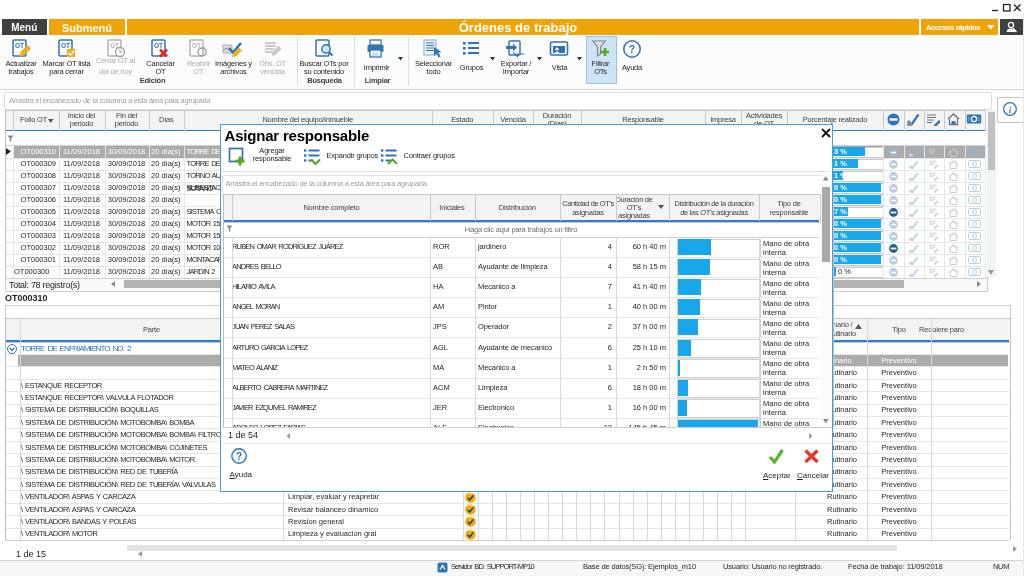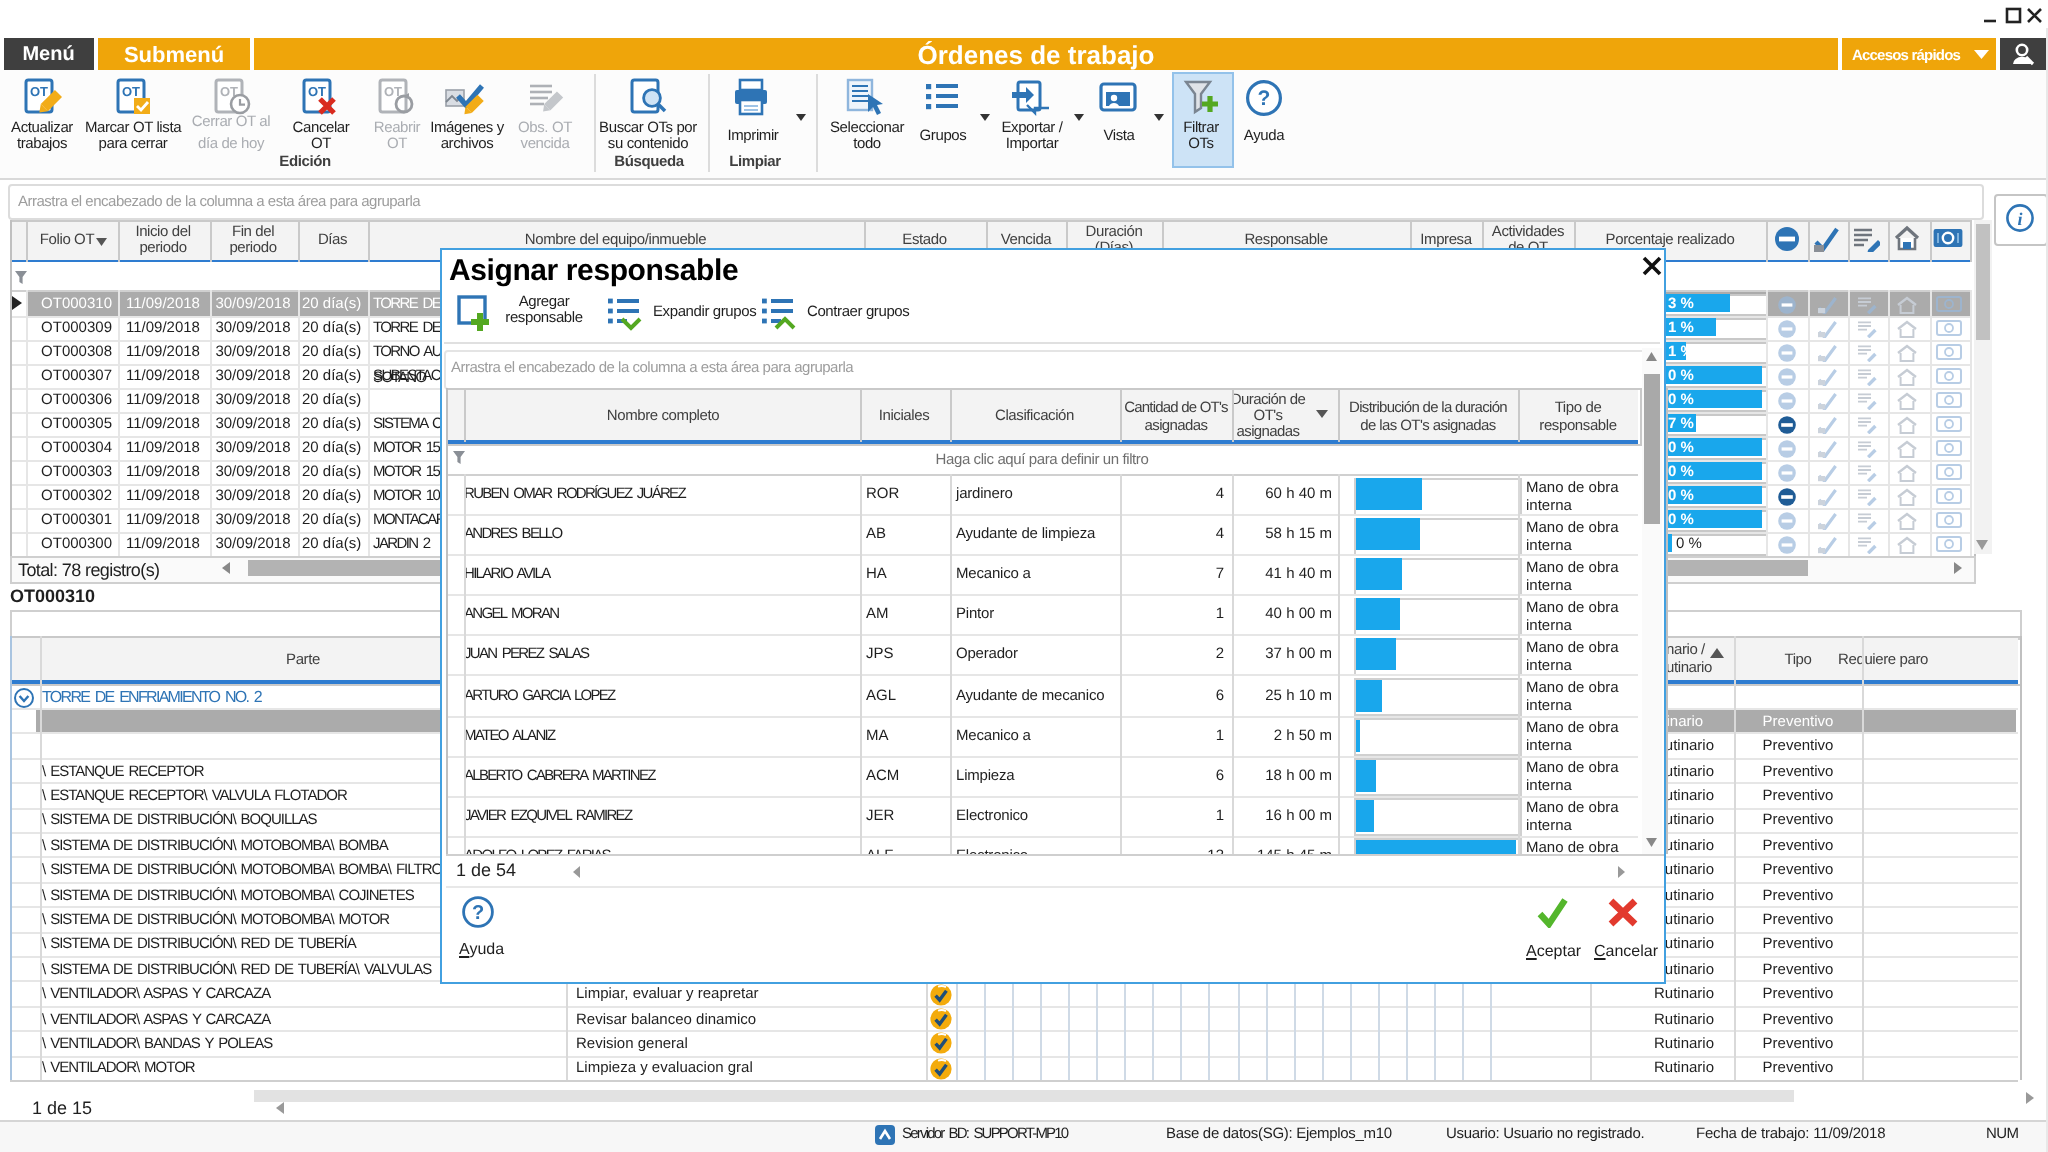--- a/index.html
+++ b/index.html
@@ -525,21 +525,21 @@
     <path d="M5.5 8 l3.6-3.6 1.2 1.2 -3.6 3.6 z" fill="#b8cde5"></path>
   </svg>
 <svg class="a" style="left:948px;top:255.5px;" width="11" height="9" viewBox="0 0 11 9">
     <path d="M1 4.5 l4.5-3.5 4.5 3.5" fill="none" stroke="#c6ccd4" stroke-width="1.2"></path>
     <path d="M2.3 4.5 v4 h6.4 v-4" fill="none" stroke="#c6ccd4" stroke-width="1"></path>
   </svg>
 <svg class="a" style="left:967.5px;top:256.0px;" width="13" height="8" viewBox="0 0 13 8">
     <rect x="0.5" y="0.5" width="12" height="7" rx="1" fill="none" stroke="#b8cde5" stroke-width="1"></rect>
     <circle cx="6.5" cy="4" r="2" fill="none" stroke="#b8cde5" stroke-width="0.9"></circle>
   </svg>
-<div class="a" style="left:14px;top:267.5px;width:42px;text-align:right;font-size:7.5px;color:#1f1f1f;font-weight:400;white-space:nowrap;">OT000300</div>
+<div class="a" style="left:14px;top:267.5px;width:42px;font-size:7.5px;color:#1f1f1f;font-weight:400;white-space:nowrap;">OT000300</div>
 <div class="a" style="left:58.5px;top:267.5px;width:46px;text-align:center;font-size:7.5px;color:#1f1f1f;font-weight:400;white-space:nowrap;">11/09/2018</div>
 <div class="a" style="left:104.5px;top:267.5px;width:44px;text-align:center;font-size:7.5px;color:#1f1f1f;font-weight:400;white-space:nowrap;">30/09/2018</div>
 <div class="a" style="left:151px;top:267.5px;font-size:7.5px;color:#1f1f1f;font-weight:400;white-space:nowrap;">20 día(s)</div>
 <div class="a" style="left:186.5px;top:267.5px;font-size:7.5px;color:#1f1f1f;font-weight:400;white-space:nowrap;letter-spacing:-0.8px;word-spacing:1.3px;">JARDIN 2</div>
 <div class="a" style="left:788px;top:266.7px;width:94px;height:9.6px;background:#fff;border:1px solid #c8c8c8;"></div>
 <div class="a" style="left:788.6px;top:267.3px;width:47.39999999999998px;height:8.4px;background:#19a7ec;"></div>
 <div class="a" style="left:838px;top:267.5px;font-size:7.5px;color:#1f1f1f;font-weight:400;white-space:nowrap;">0 %</div>
 <svg class="a" style="left:888.5px;top:267.5px;" width="10" height="9" viewBox="0 0 10 9">
     <circle cx="4.5" cy="4.5" r="4.4" fill="#b8cde5"></circle>
     <rect x="1.8" y="3.7" width="5.4" height="1.6" fill="#fff"></rect>
@@ -816,38 +816,38 @@
     <path d="M8 16 l4.5-4.5 4.5 4.5" fill="none" stroke="#54a821" stroke-width="2"></path>
   </svg>
 <div class="a" style="left:403.5px;top:151.5px;font-size:7.5px;color:#1f1f1f;font-weight:400;white-space:nowrap;letter-spacing:-0.2px;">Contraer grupos</div>
 <div class="a" style="left:221.5px;top:170.5px;width:608px;height:1px;background:#e0e0e0;"></div>
 <div class="a" style="left:225.5px;top:179.5px;font-size:7.5px;color:#9d9d9d;font-weight:400;white-space:nowrap;letter-spacing:-0.25px;">Arrastra el encabezado de la columna a esta área para agruparla</div>
 <div class="a" style="left:221.5px;top:175.0px;width:607px;height:18px;border:1px solid #e4e4e4;border-radius:2px;"></div>
 <div class="a" style="left:223px;top:194px;width:596px;height:27px;background:#f3f3f3;"></div>
 <div class="a" style="left:223px;top:194px;width:596px;height:27px;border:1px solid #c9c9c9;"></div>
 <div class="a" style="left:231.5px;top:204px;width:200px;text-align:center;font-size:7.5px;color:#3f3f3f;font-weight:400;white-space:nowrap;letter-spacing:-0.2px;">Nombre completo</div>
 <div class="a" style="left:429.5px;top:204px;width:45px;text-align:center;font-size:7.5px;color:#3f3f3f;font-weight:400;white-space:nowrap;letter-spacing:-0.2px;">Iniciales</div>
-<div class="a" style="left:474.5px;top:204px;width:85.5px;text-align:center;font-size:7.5px;color:#3f3f3f;font-weight:400;white-space:nowrap;letter-spacing:-0.2px;">Clasificación</div>
+<div class="a" style="left:474.5px;top:204px;width:85.5px;text-align:center;font-size:7.5px;color:#3f3f3f;font-weight:400;white-space:nowrap;letter-spacing:-0.2px;">Distribución</div>
 <div class="a" style="left:560px;top:199.5px;width:56px;text-align:center;font-size:7.5px;color:#3f3f3f;font-weight:400;white-space:nowrap;letter-spacing:-0.4px;">Cantidad de OT's</div>
 <div class="a" style="left:560px;top:208.5px;width:56px;text-align:center;font-size:7.5px;color:#3f3f3f;font-weight:400;white-space:nowrap;letter-spacing:-0.3px;">asignadas</div>
 <div class="a" style="left:612px;top:196px;width:44px;text-align:center;font-size:7.5px;color:#3f3f3f;font-weight:400;white-space:nowrap;letter-spacing:-0.3px;">Duración de</div>
 <div class="a" style="left:612px;top:204px;width:44px;text-align:center;font-size:7.5px;color:#3f3f3f;font-weight:400;white-space:nowrap;letter-spacing:-0.3px;">OT's</div>
 <div class="a" style="left:612px;top:212px;width:44px;text-align:center;font-size:7.5px;color:#3f3f3f;font-weight:400;white-space:nowrap;letter-spacing:-0.3px;">asignadas</div>
 <svg class="a" style="left:658px;top:205px;" width="7" height="5" viewBox="0 0 7 5">
     <path d="M0 0 h6 l-3 4 z" fill="#555"></path>
   </svg>
 <div class="a" style="left:669px;top:199.5px;width:90px;text-align:center;font-size:7.5px;color:#3f3f3f;font-weight:400;white-space:nowrap;letter-spacing:-0.35px;">Distribución de la duración</div>
 <div class="a" style="left:669px;top:208.5px;width:90px;text-align:center;font-size:7.5px;color:#3f3f3f;font-weight:400;white-space:nowrap;letter-spacing:-0.3px;">de las OT's asignadas</div>
 <div class="a" style="left:759px;top:199.5px;width:60px;text-align:center;font-size:7.5px;color:#3f3f3f;font-weight:400;white-space:nowrap;letter-spacing:-0.2px;">Tipo de</div>
 <div class="a" style="left:759px;top:208.5px;width:60px;text-align:center;font-size:7.5px;color:#3f3f3f;font-weight:400;white-space:nowrap;letter-spacing:-0.2px;">responsable</div>
 <div class="a" style="left:223px;top:220.3px;width:596px;height:1.5px;background:#2e7cd0;"></div>
 <svg class="a" style="left:226px;top:225px;" width="8" height="9" viewBox="0 0 8 9">
     <path d="M0.5 0.5 h6 l-2.2 3 v3.5 l-1.6 -1 v-2.5 z" fill="#8a8f96"></path>
   </svg>
-<div class="a" style="left:223px;top:226px;width:596px;text-align:center;font-size:7.5px;color:#6f6f6f;font-weight:400;white-space:nowrap;letter-spacing:-0.2px;">Haga clic aquí para definir un filtro</div>
+<div class="a" style="left:223px;top:226px;width:596px;text-align:center;font-size:7.5px;color:#6f6f6f;font-weight:400;white-space:nowrap;letter-spacing:-0.2px;">Haga clic aquí para trabajos un filtro</div>
 <div class="a" style="left:223px;top:236.5px;width:596px;height:1px;background:#d0d0d0;"></div>
 <div class="a" style="left:223px;top:237px;width:596px;height:189.5px;overflow:hidden;">
 <div class="a" style="left:9px;top:6px;font-size:7.5px;letter-spacing:-0.85px;word-spacing:1.4px;color:#1f1f1f;white-space:nowrap;">RUBEN OMAR RODRÍGUEZ JUÁREZ</div>
 <div class="a" style="left:210px;top:6px;font-size:7.5px;color:#1f1f1f;">ROR</div>
 <div class="a" style="left:255px;top:6px;font-size:7.5px;letter-spacing:-0.1px;color:#1f1f1f;white-space:nowrap;">jardinero</div>
 <div class="a" style="left:303px;top:6px;width:86px;text-align:right;font-size:7.5px;color:#1f1f1f;">4</div>
 <div class="a" style="left:363px;top:6px;width:80px;text-align:right;font-size:7.5px;color:#1f1f1f;">60 h 40 m</div>
 <div class="a" style="left:454px;top:1.5px;width:81.5px;height:17px;background:#fff;border:1px solid #d0d0d0;"></div>
 <div class="a" style="left:454.5px;top:2px;width:33.5px;height:16px;background:#19a7ec;"></div>
 <div class="a" style="left:540px;top:1.5px;font-size:7.5px;line-height:9px;color:#1f1f1f;">Mano de obra<br>interna</div>

